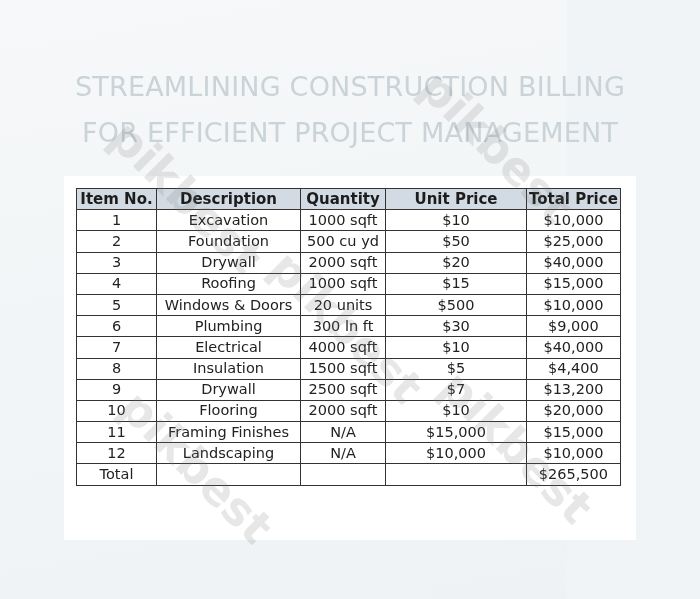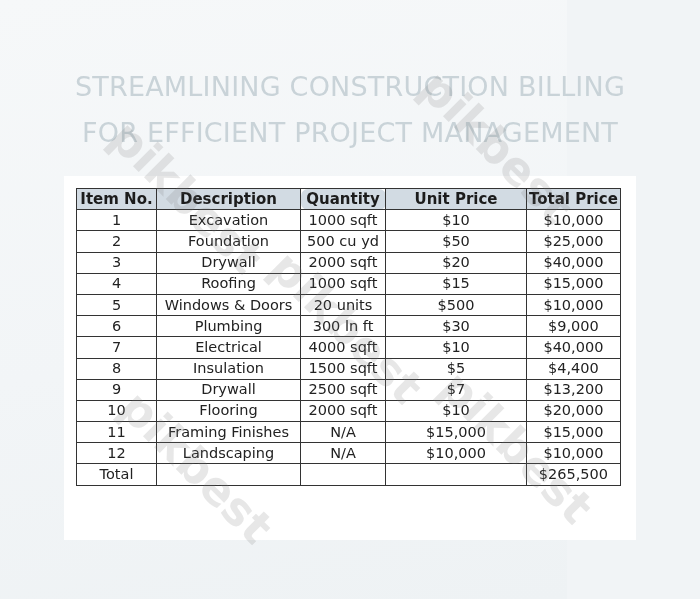--- a/index.html
+++ b/index.html
@@ -44,21 +44,21 @@
       line-height: 19px;
     }
     th {
       background: #d2dbe3;
       font-weight: bold;
       font-size: 15px;
       color: #1c1c1c;
     }
     .c1 { width: 80px; }
     .c2 { width: 144px; }
-    .c3 { width: 85px; border-radius: 7px; }
+    .c3 { width: 85px; }
     .c4 { width: 141px; margin-top: 44px; }
     .c5 { width: 91px; }
     .wm {
       position: absolute; color: rgba(120,120,120,0.18);
       font-family: "DejaVu Sans", sans-serif; font-weight: bold;
       font-size: 46px; transform: rotate(45deg);
       pointer-events: none; white-space: nowrap;
     }
   </style>
 </head>

